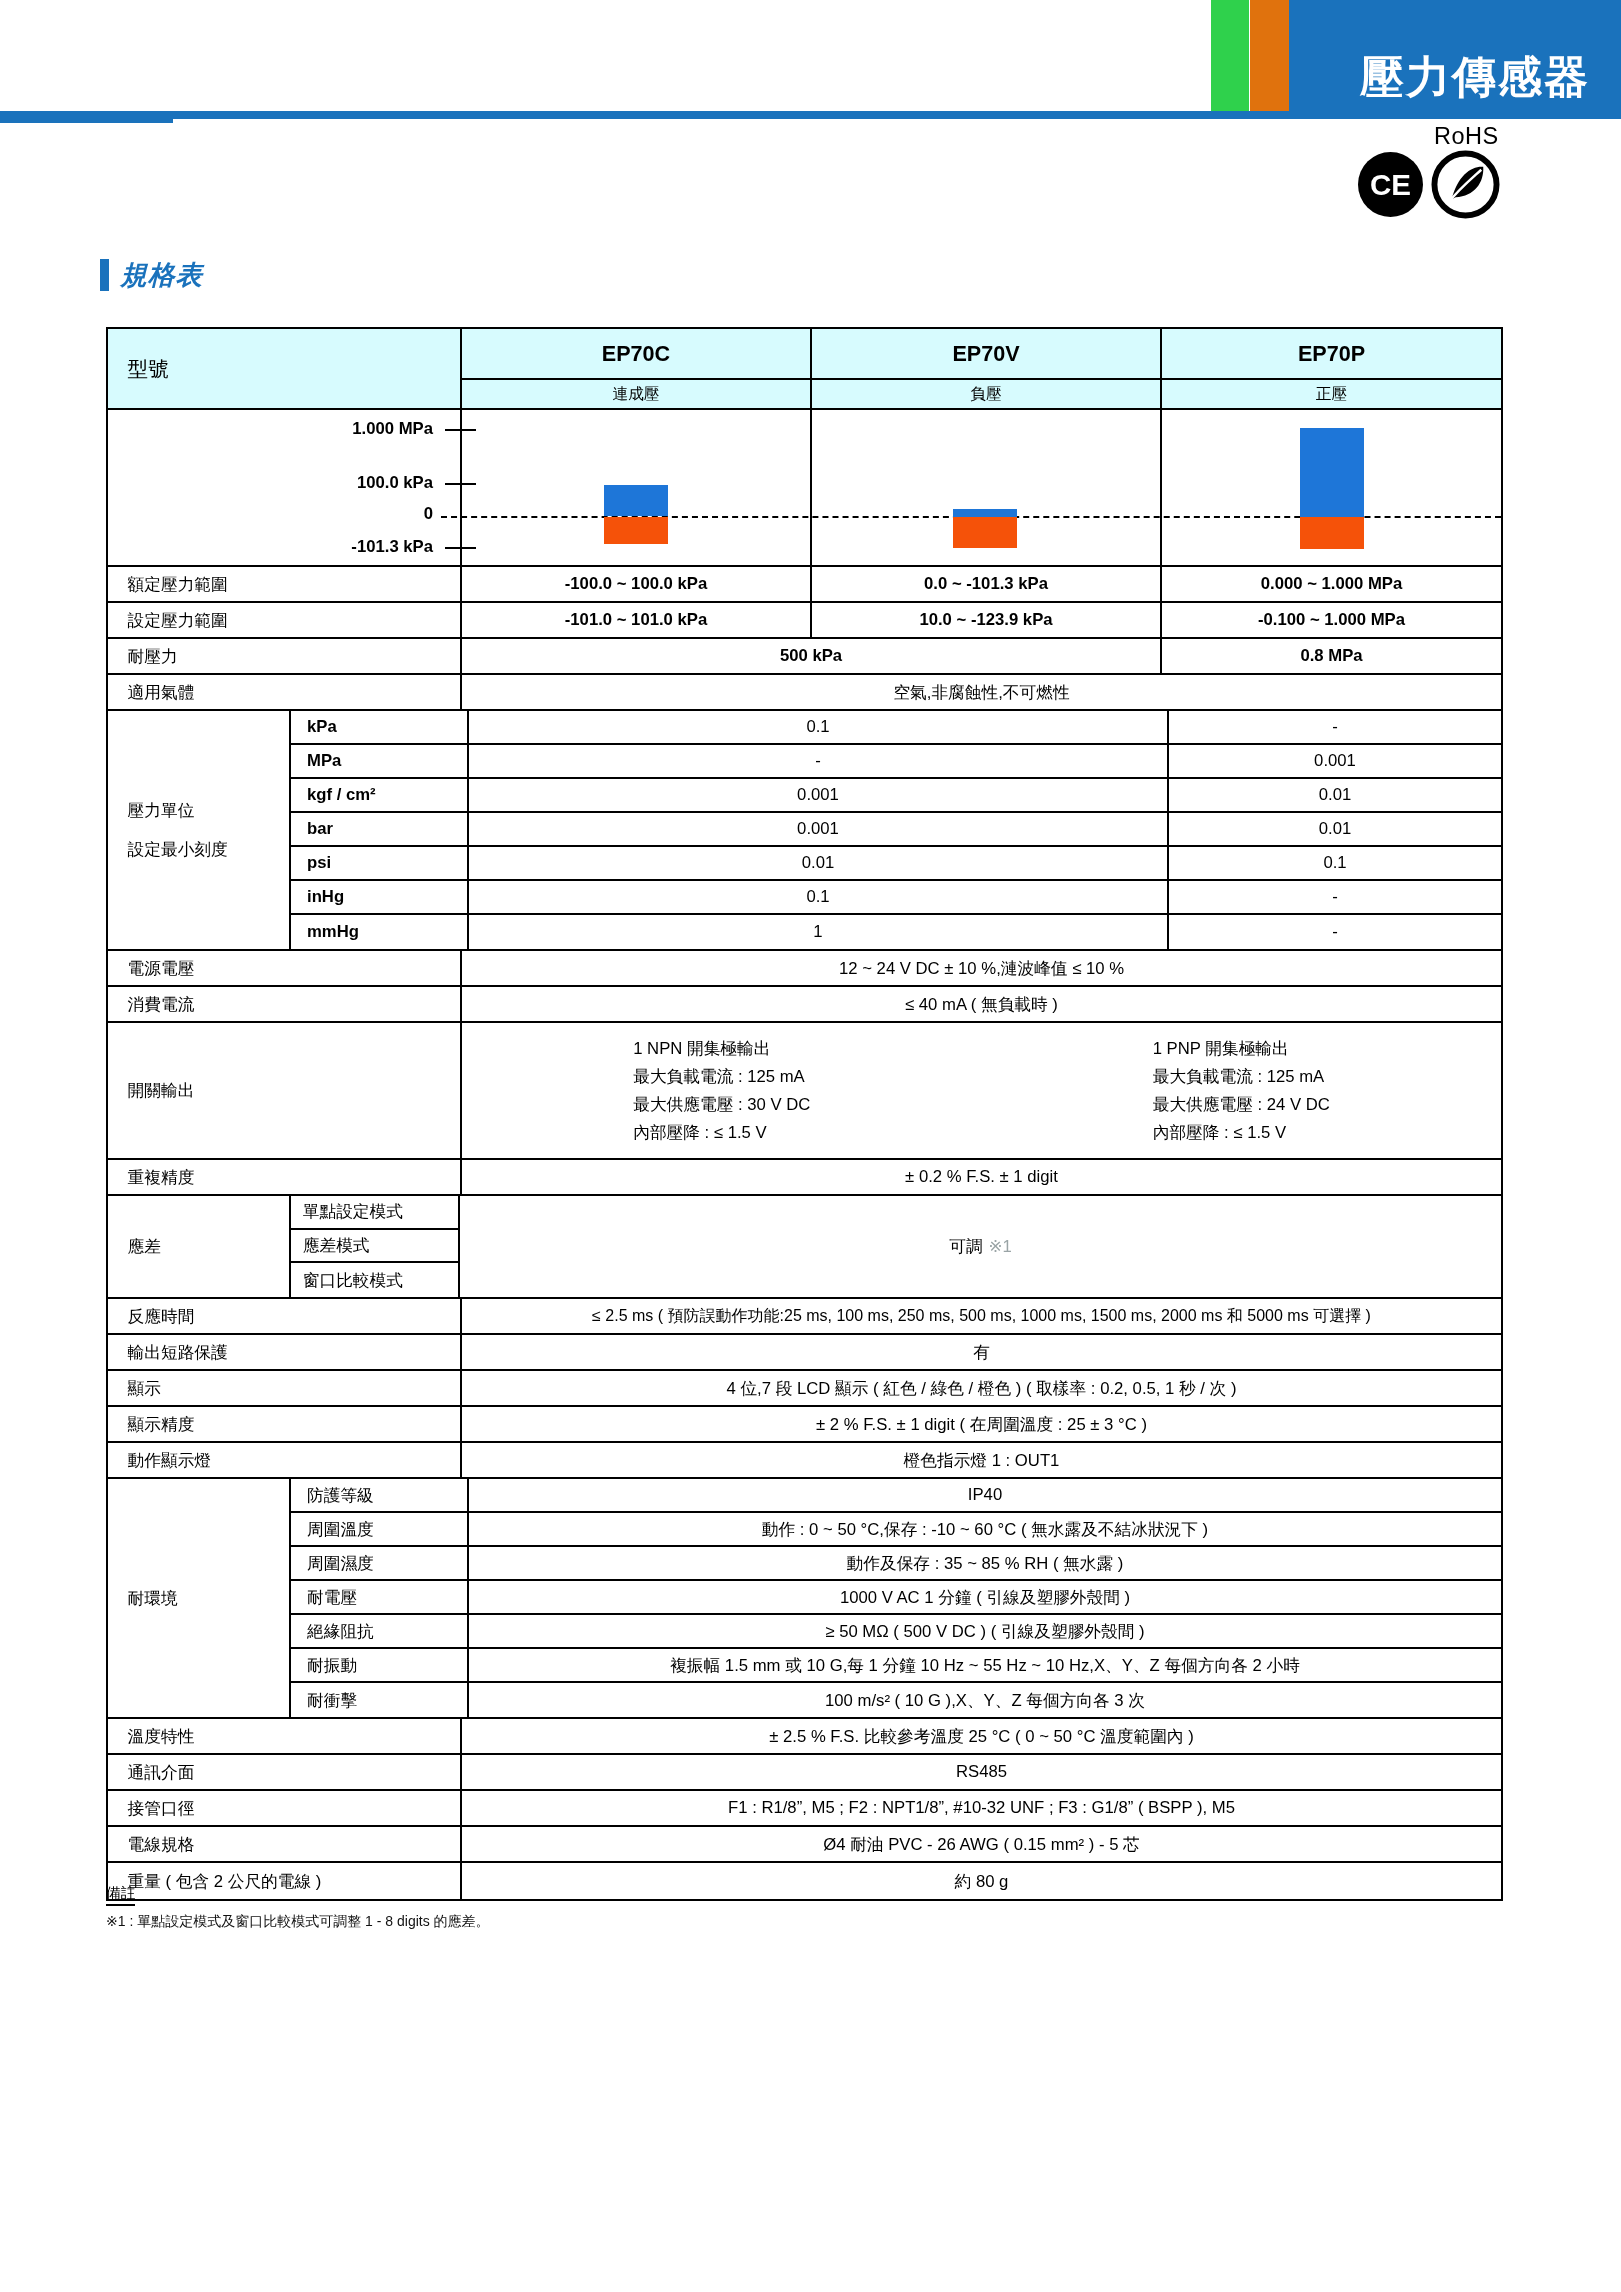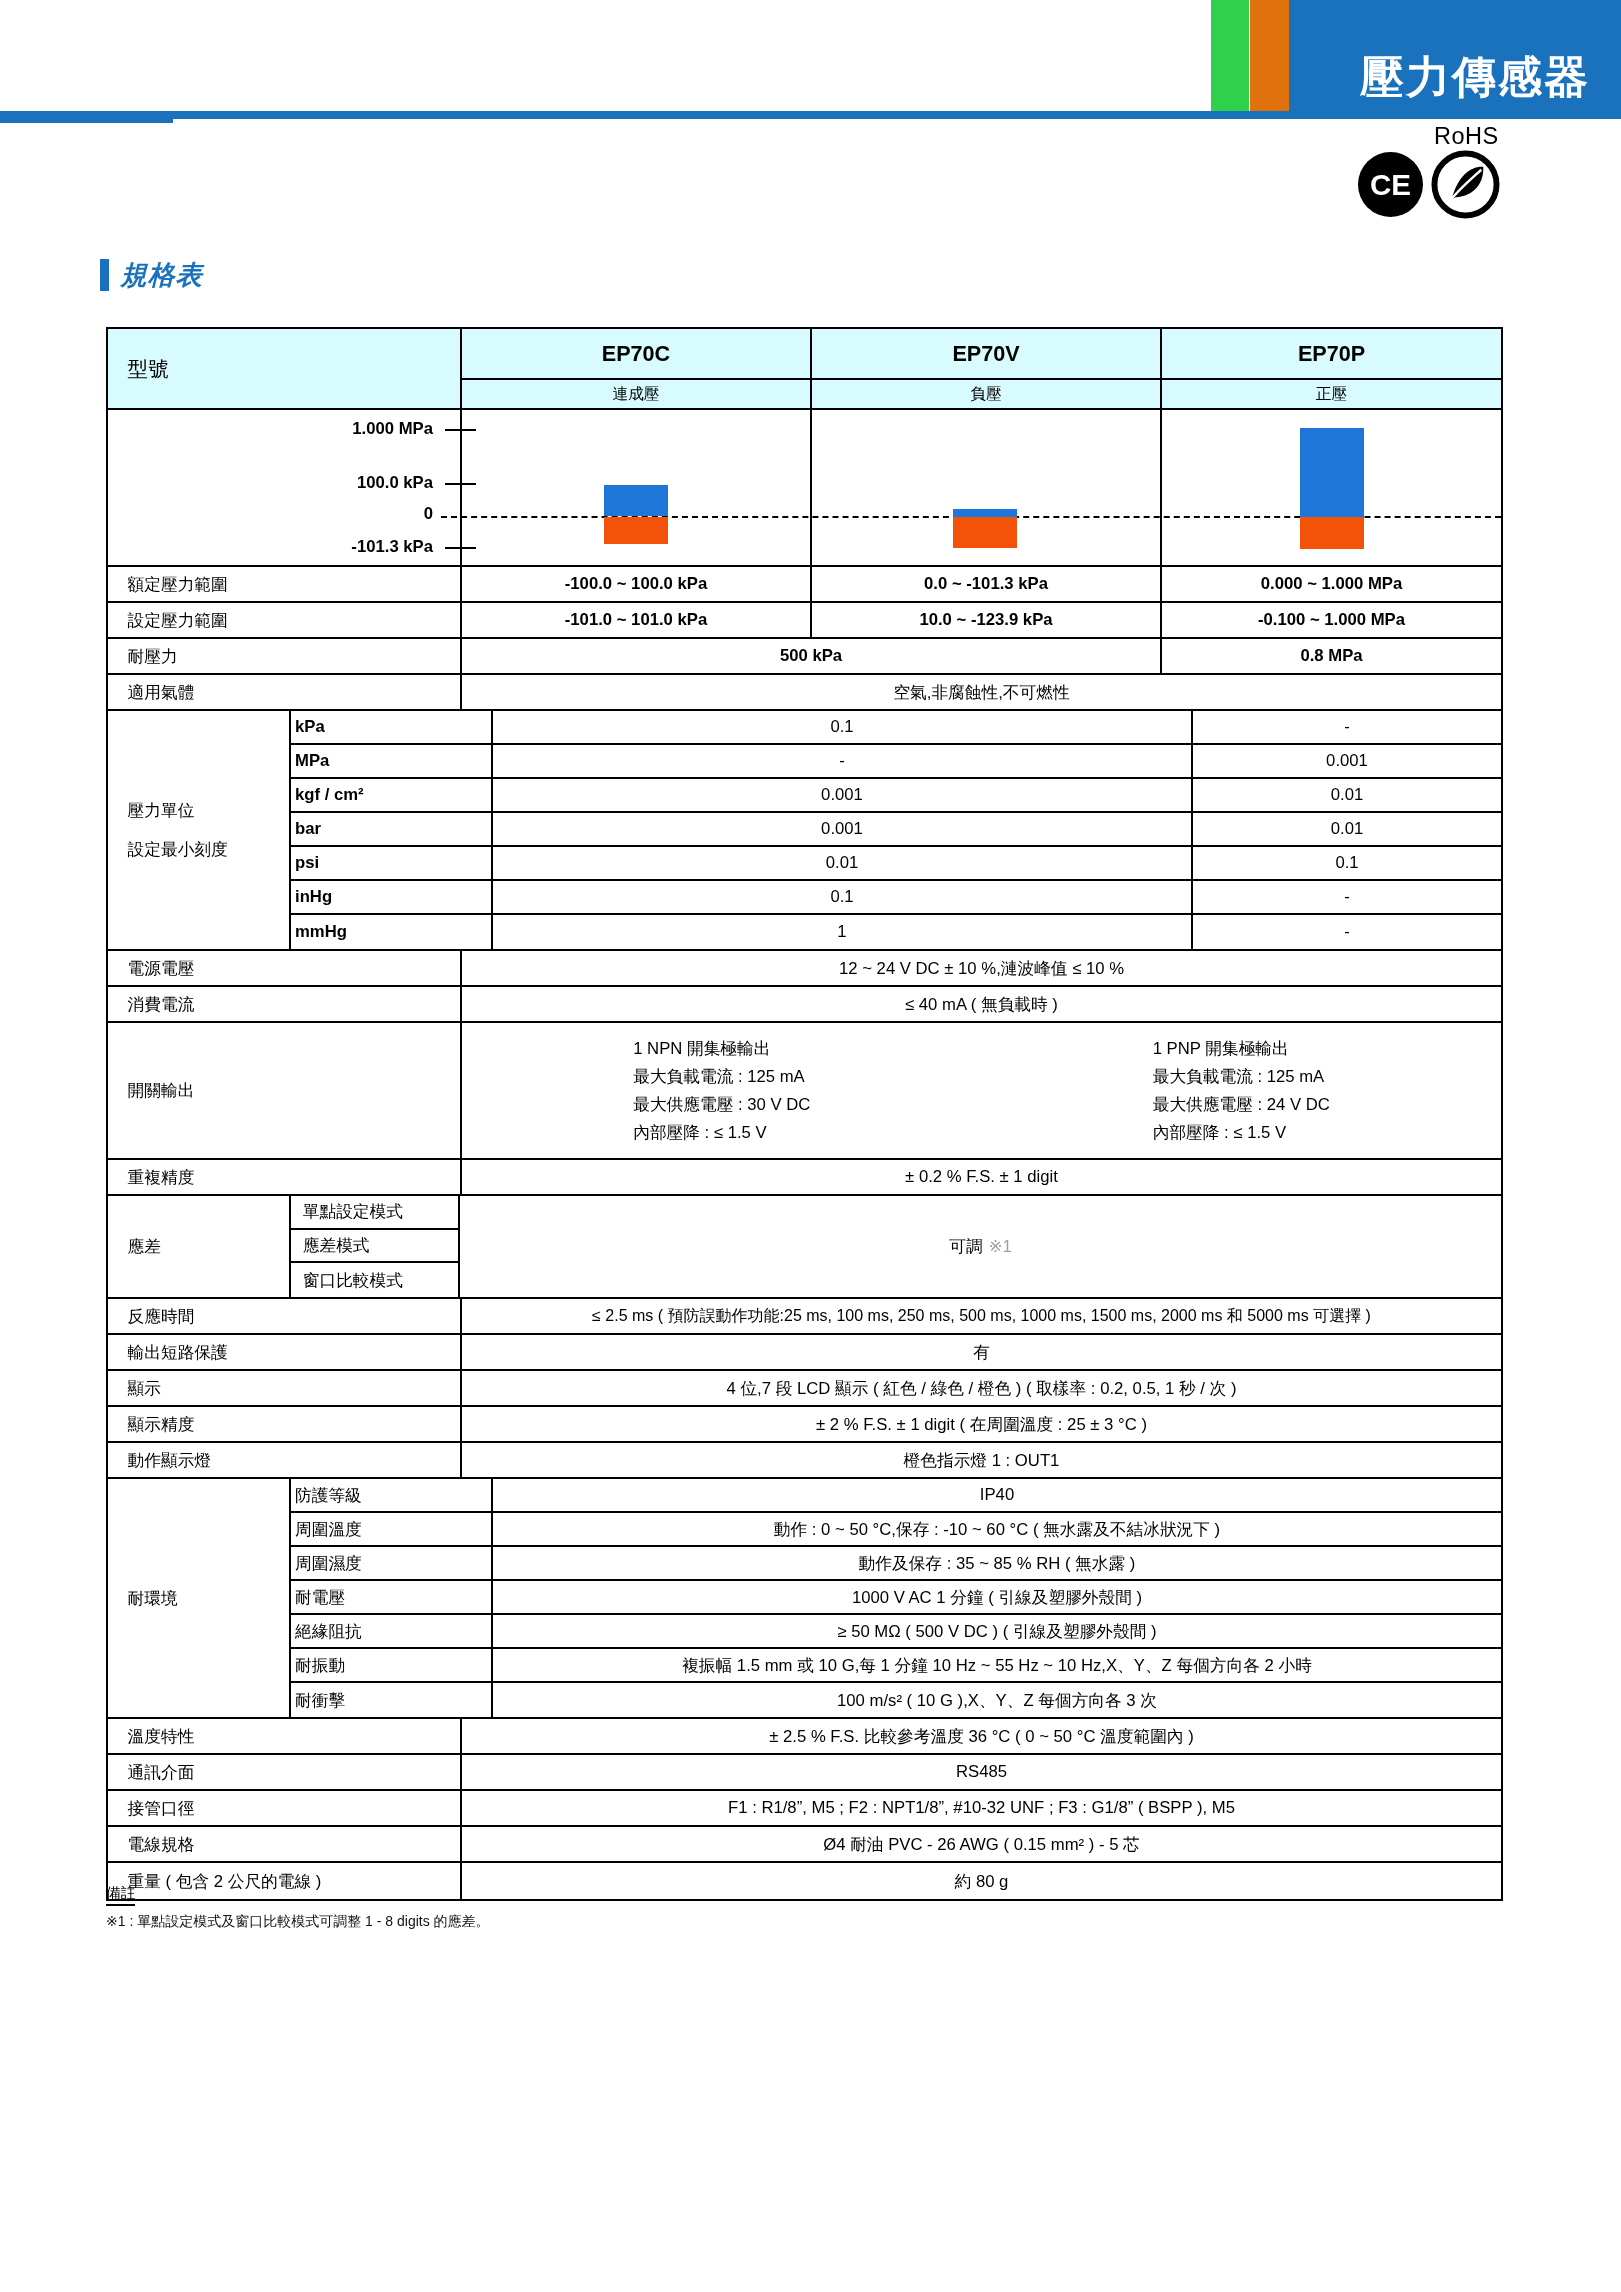--- a/index.html
+++ b/index.html
@@ -60,21 +60,21 @@
   .axis-lab{position:absolute;width:127px;left:198px;text-align:right;font-size:16.7px;font-weight:bold;line-height:19.6px;height:19.6px;}
   .tick{position:absolute;left:337px;width:31px;height:0;border-top:2px solid #000;}
   .zero-line{position:absolute;left:333px;right:0;top:106px;height:0;border-top:2px dashed #000;}
   .bar{position:absolute;width:64px;}
   .bar.pos{background:#1e76d8;}
   .bar.neg{background:#f55209;}
   
   .stack{flex:1;display:flex;flex-direction:column;}
   .srow{display:flex;height:34px;border-bottom:2px solid #000;box-sizing:border-box;}
   .srow:last-child{border-bottom:none;}
-  .ssl{width:202px;border-left:2px solid #000;padding-left:4px;display:flex;align-items:center;font-size:16.7px;box-sizing:border-box;}
+  .ssl{width:178px;border-left:2px solid #000;padding-left:16px;display:flex;align-items:center;font-size:16.7px;box-sizing:border-box;}
   .ucv{width:700px;}
   .up{flex:1;}
   .ev{flex:1;}
   .gl-lines{display:flex;flex-direction:column;justify-content:center;gap:15.7px;font-size:16.7px;}
   
   .so-wrap{flex:1;display:flex;border-left:2px solid #000;box-sizing:border-box;}
   .so-half{width:50%;display:flex;align-items:center;justify-content:center;}
   .so-block{font-size:16.7px;line-height:28px;text-align:left;}
   .so-block span{display:block;}
   
@@ -339,21 +339,21 @@
       </div>
       <div class="srow">
         <div class="ssl">耐衝擊</div>
         <div class="cell vc ev">100 m/s² ( 10 G ),X、Y、Z 每個方向各 3 次</div>
       </div>
     </div>
   </div>
 
   <div class="row h35">
     <div class="cell cl">溫度特性</div>
-    <div class="cell vc w-all">± 2.5 % F.S. 比較參考溫度 36 °C ( 0 ~ 50 °C 溫度範圍內 )</div>
+    <div class="cell vc w-all">± 2.5 % F.S. 比較參考溫度 25 °C ( 0 ~ 50 °C 溫度範圍內 )</div>
   </div>
 
   <div class="row h35">
     <div class="cell cl">通訊介面</div>
     <div class="cell vc w-all">RS485</div>
   </div>
 
   <div class="row h35">
     <div class="cell cl">接管口徑</div>
     <div class="cell vc w-all">F1 : R1/8”, M5 ; F2 : NPT1/8”, #10-32 UNF ; F3 : G1/8” ( BSPP ), M5</div>

